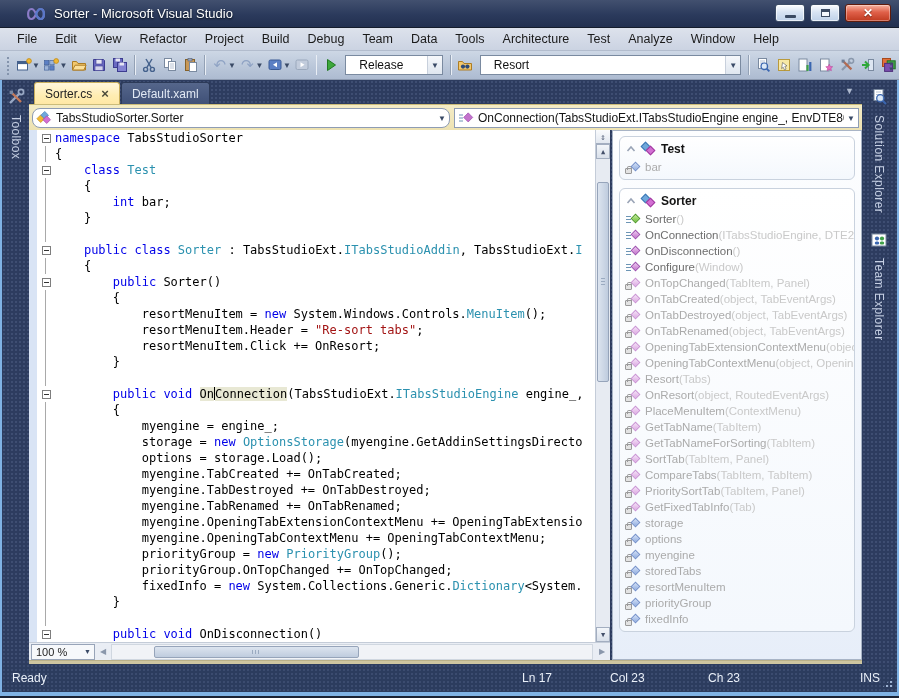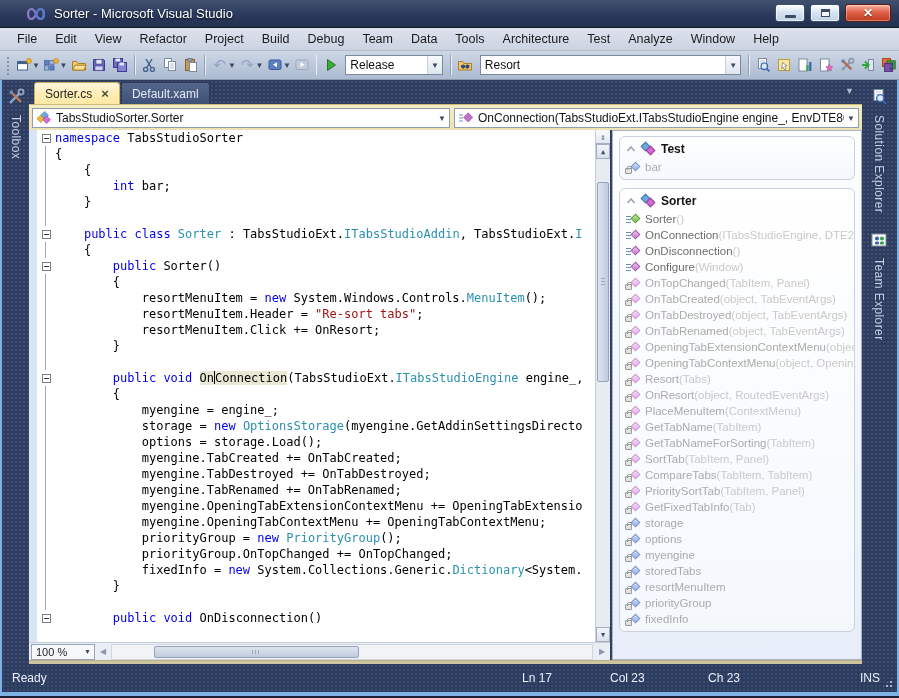--- a/index.html
+++ b/index.html
@@ -28,21 +28,21 @@
 
   
   .toolbar { height:29px; background:linear-gradient(#CDD7E5,#B9C6D9 60%,#ADBBD1); display:flex; align-items:center;
     padding-left:2px; border-bottom:1px solid #8C99AF; position:relative; }
   .tb-grip { width:6px; height:20px; margin:0 3px;
     background-image:radial-gradient(circle,#8494AC 1px,transparent 1.2px); background-size:4px 4px; background-position:1px 1px; }
   .tb-btn { width:24px; height:22px; display:flex; align-items:center; justify-content:center; }
   .tb-caret { width:11px; height:22px; display:flex; align-items:center; justify-content:center; font-size:8px; color:#3A4A66; margin-left:-3px; }
   .tb-sep { width:2px; height:20px; margin:0 3px; background:#93A1B5; border-right:1px solid #E9EEF5; }
   .tb-combo { height:20px; background:#FFF; border:1px solid #7A8AA0; display:flex; align-items:center; margin:0 4px; }
-  .tb-combo .combo-text { flex:1; font-size:12px; padding-left:4px; white-space:nowrap; overflow:hidden; color:#111; }
+  .tb-combo .combo-text { flex:1; font-size:12px; padding-left:13px; white-space:nowrap; overflow:hidden; color:#111; }
   .tb-combo .combo-caret { width:15px; align-self:stretch; display:flex; align-items:center; justify-content:center;
     font-size:8px; color:#3A4A66; border-left:1px solid #C8D0DC; background:linear-gradient(#F6F8FB,#DFE6EF); }
   .tglyph { font-size:15px; color:#8FA3C4; line-height:1; font-family:"DejaVu Sans",sans-serif; }
   .tb-overflow { position:absolute; right:2px; top:3px; width:12px; height:23px; display:flex; flex-direction:column;
     align-items:center; justify-content:center; color:#3A4A66; font-size:7px; line-height:5px; }
 
   
   .shell { position:absolute; top:80px; left:0; right:0; height:584px; background:var(--shell);
     background-image:radial-gradient(circle, rgba(140,160,200,0.18) 0.9px, transparent 1px); background-size:4px 4px;
     border-left:2px solid #7FB2E4; border-right:2px solid #7FB2E4; }
@@ -60,21 +60,21 @@
   .tab.active { background:linear-gradient(#FFF6DC,#FFEDB2 60%,var(--accent)); color:#222; border:1px solid #C8AE5E; border-bottom:none; }
   .tab:not(.active) { background:linear-gradient(#55668B,#3F5077); color:#E2E9F4; border:1px solid #2C3A58; border-bottom:none; }
   .tab-close { margin-left:9px; font-size:13px; font-weight:bold; color:#4A4A3A; line-height:1; }
   .tabstrip-caret { position:absolute; right:8px; top:6px; font-size:9px; color:#AEB9CE; }
 
   .navbar { height:26px; background:linear-gradient(#F4ECC6,#EDE2B2); border-top:1px solid #CBBC7A; position:relative; }
   .nav-combo { position:absolute; top:3px; height:20px; background:#FFF; border:1px solid #8E9CB4; display:flex; align-items:center; }
   .nav-combo .nc-text { flex:1; font-size:12px; color:#141414; white-space:nowrap; overflow:hidden; padding-left:4px; }
   .nav-combo .nc-caret { width:14px; font-size:8px; color:#3A4A66; text-align:center; }
   .nav-combo .nc-icon { margin-left:3px; display:flex; }
-  .nav-combo.left { left:3px; width:418px; }
+  .nav-combo.left { left:3px; width:418px;border-radius:8px; }
   .nav-combo.right { left:425px; right:3px; }
 
   .doc-body { position:relative; height:530px; }
   .editor-wrap { position:absolute; left:0; top:0; width:581px; height:530px; display:flex; flex-direction:column; }
   .editor { height:512px; background:#FFF; display:flex; font-family:"DejaVu Sans Mono",monospace; font-size:12px; position:relative; overflow:hidden; }
   .ind-margin { width:8px; background:#D9E4F5; }
   .code-col { flex:1; overflow:hidden;text-align:right; }
   .line { height:16px; display:flex; white-space:pre; }
   .fold { width:18px; display:flex; align-items:center; justify-content:center; position:relative; flex:none; }
   .fold.line::before { content:""; position:absolute; left:8px; top:0; bottom:0; width:1px; background:#A9A9A9; }
@@ -416,20 +416,21 @@
         </div>
       </div>
 
       <div class="doc-body">
         <div class="editor-wrap">
           <div class="editor">
             <div class="ind-margin"></div>
             <div class="code-col">
                 <div class="line"><span class="fold box"><span class="fbox"><span class="fminus"></span></span></span><span class="codetext"><span class="tk-k">namespace</span><span class="tk-p"> TabsStudioSorter</span></span></div>
                 <div class="line"><span class="fold line"></span><span class="codetext"><span class="tk-p">{</span></span></div>
+                <div class="line"><span class="fold box"><span class="fbox"><span class="fminus"></span></span></span><span class="codetext"><span class="tk-p">    </span><span class="tk-k">class</span><span class="tk-p"> </span><span class="tk-t">Test</span></span></div>
                 <div class="line"><span class="fold line"></span><span class="codetext"><span class="tk-p">    {</span></span></div>
                 <div class="line"><span class="fold line"></span><span class="codetext"><span class="tk-p">        </span><span class="tk-k">int</span><span class="tk-p"> bar;</span></span></div>
                 <div class="line"><span class="fold line"></span><span class="codetext"><span class="tk-p">    }</span></span></div>
                 <div class="line"><span class="fold line"></span><span class="codetext"></span></div>
                 <div class="line"><span class="fold box"><span class="fbox"><span class="fminus"></span></span></span><span class="codetext"><span class="tk-p">    </span><span class="tk-k">public</span><span class="tk-p"> </span><span class="tk-k">class</span><span class="tk-p"> </span><span class="tk-t">Sorter</span><span class="tk-p"> : TabsStudioExt.</span><span class="tk-t">ITabsStudioAddin</span><span class="tk-p">, TabsStudioExt.</span><span class="tk-t">I</span></span></div>
                 <div class="line"><span class="fold line"></span><span class="codetext"><span class="tk-p">    {</span></span></div>
                 <div class="line"><span class="fold box"><span class="fbox"><span class="fminus"></span></span></span><span class="codetext"><span class="tk-p">        </span><span class="tk-k">public</span><span class="tk-p"> Sorter()</span></span></div>
                 <div class="line"><span class="fold line"></span><span class="codetext"><span class="tk-p">        {</span></span></div>
                 <div class="line"><span class="fold line"></span><span class="codetext"><span class="tk-p">            resortMenuItem = </span><span class="tk-k">new</span><span class="tk-p"> System.Windows.Controls.</span><span class="tk-t">MenuItem</span><span class="tk-p">();</span></span></div>
                 <div class="line"><span class="fold line"></span><span class="codetext"><span class="tk-p">            resortMenuItem.Header = </span><span class="tk-s">"Re-sort tabs"</span><span class="tk-p">;</span></span></div>

